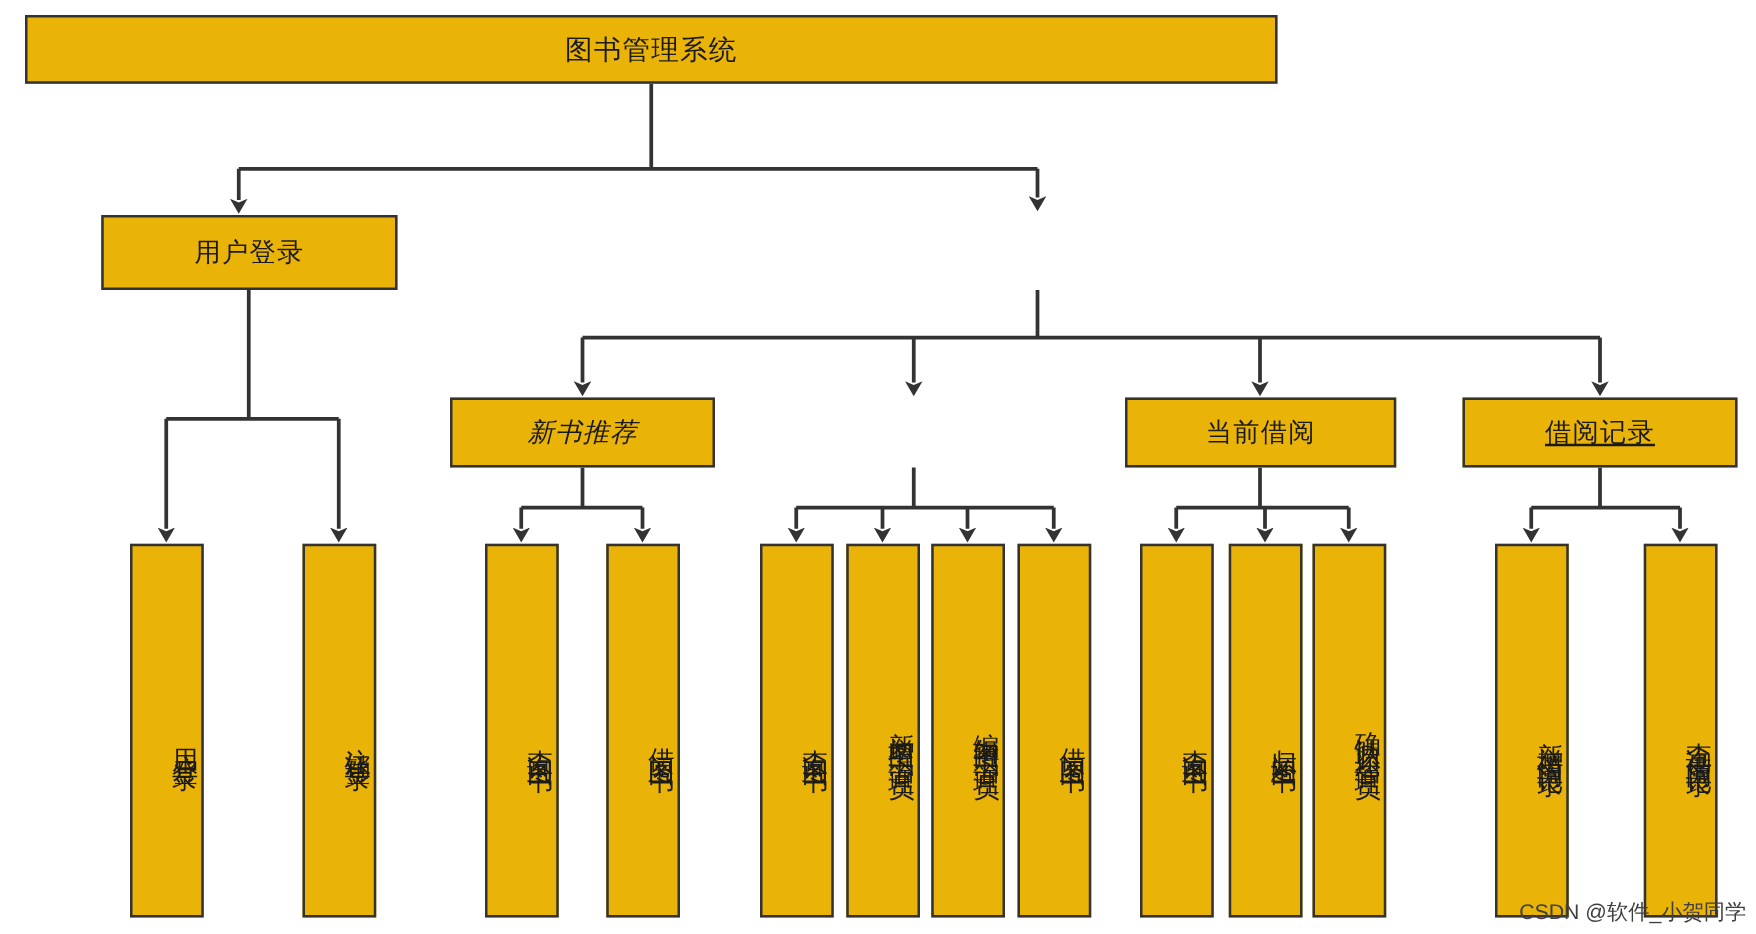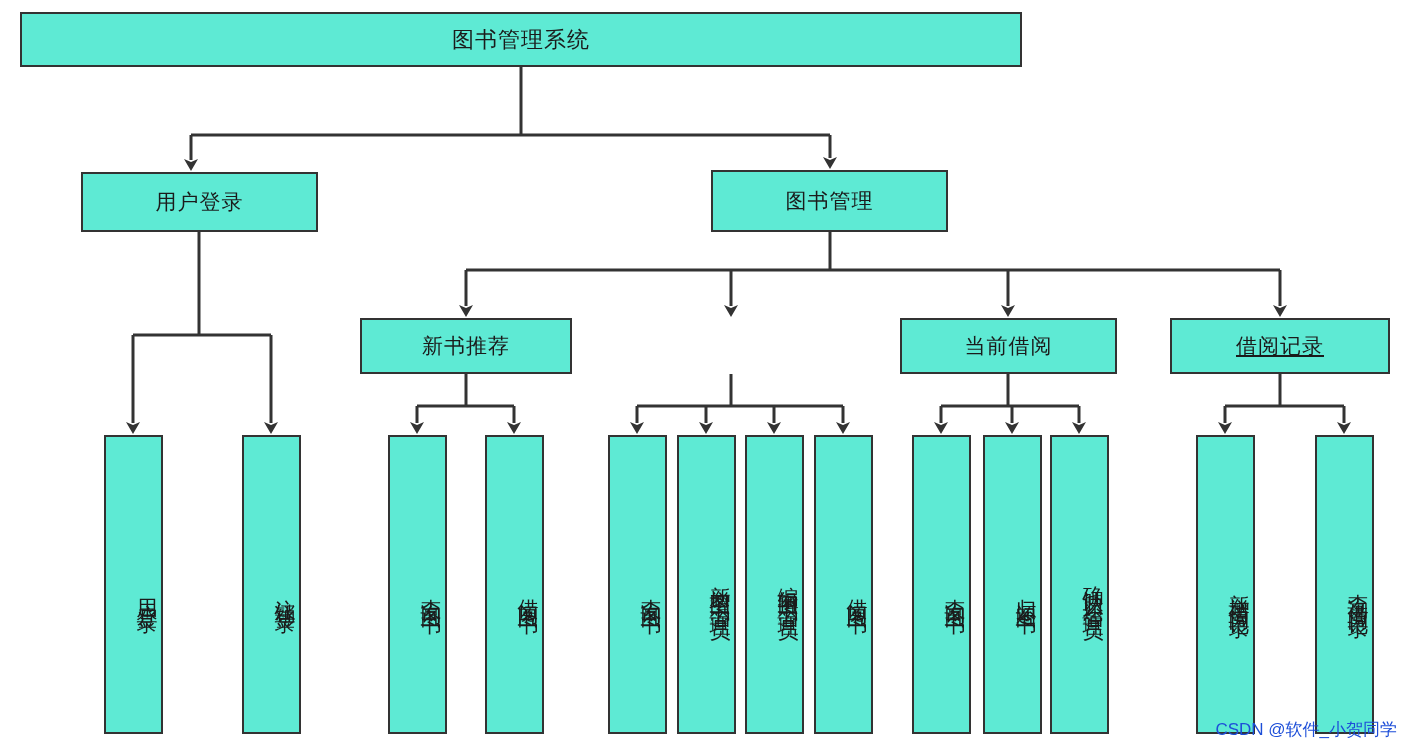--- a/index.html
+++ b/index.html
@@ -8,21 +8,21 @@
     width:1405px;height:747px;
     background:#ffffff;
     font-family:"Liberation Sans","DejaVu Sans",sans-serif;
     overflow:hidden;
   }
   #diagram-root{position:relative;width:1405px;height:747px;}
   svg#edges{position:absolute;left:0;top:0;width:1405px;height:747px;}
   .node{
     position:absolute;
     box-sizing:border-box;
-    background:#5eead4;
+    background:#eab308;
     border:2px solid #333333;
     display:flex;
     align-items:center;
     justify-content:center;
     color:#1b1b1b;
   }
   .node.horiz{font-size:21px;letter-spacing:1px;}
   .node.root{font-size:22px;letter-spacing:1px;}
   .node.vert{
     writing-mode:vertical-rl;
@@ -31,21 +31,21 @@
     letter-spacing:5px;
     padding-top:14px;
     align-items:flex-start;
     justify-content:center;
   }
   .node.vert span{display:block;}
   #watermark{
     position:absolute;
     right:8px;bottom:6px;
     font-size:17px;
-    color:#1d4ed8;
+    color:#404040;
     white-space:nowrap;
     pointer-events:none;
   }
 </style>
 </head>
 <body>
 
 <div id="diagram-root">
 
   <svg id="edges" viewBox="0 0 1405 747">
@@ -98,25 +98,22 @@
     </g>
   </svg>
 
   <div class="node root" style="left: 20px; top: 12px; width: 1002px; height: 55px;">
     <span>图书管理系统</span>
   </div>
 
   <div class="node horiz" style="left: 81px; top: 172px; width: 237px; height: 60px;">
     <span>用户登录</span>
   </div>
-  <div class="node horiz" style="left: 711px; top: 170px; width: 237px; height: 62px;">
-    <span>图书管理</span>
-  </div>
 
-  <div class="node horiz" style="left: 360px; top: 318px; width: 212px; height: 56px;">
+  <div class="node horiz" style="left: 360px; top: 318px; width: 212px; height: 56px; font-style: italic;">
     <span>新书推荐</span>
   </div>
   <div class="node horiz" style="left: 900px; top: 318px; width: 217px; height: 56px;">
     <span>当前借阅</span>
   </div>
   <div class="node horiz" style="left: 1170px; top: 318px; width: 220px; height: 56px; text-decoration: underline;">
     <span>借阅记录</span>
   </div>
 
   <div class="node vert" style="left: 104px; top: 435px; width: 59px; height: 299px;">

